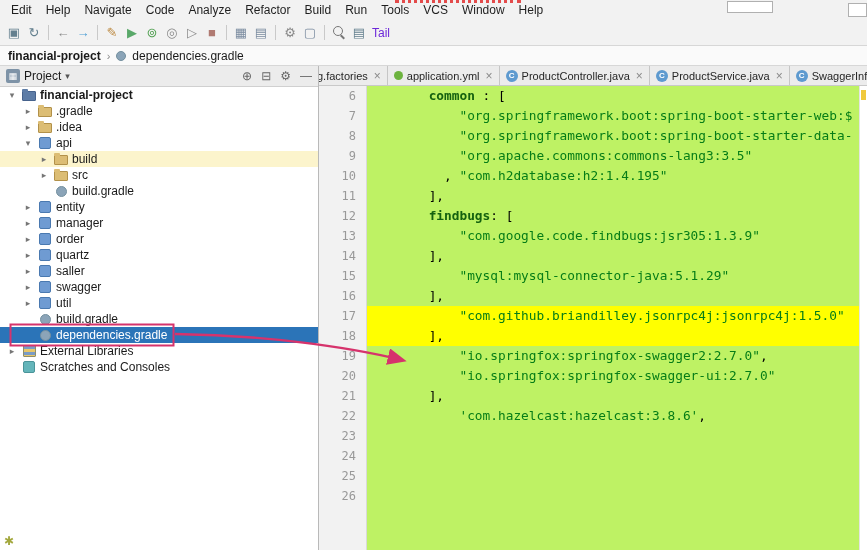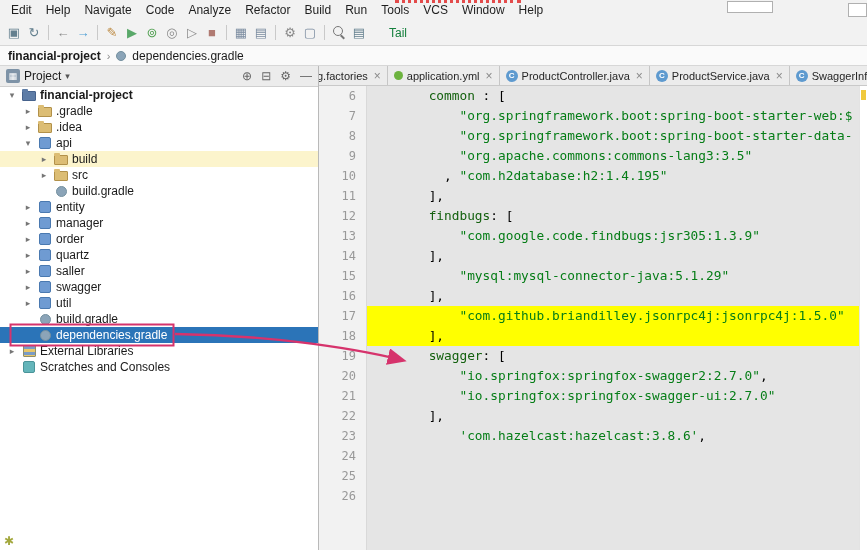--- a/index.html
+++ b/index.html
@@ -5,21 +5,21 @@
   *{margin:0;padding:0;box-sizing:border-box}
   html,body{width:867px;height:550px;overflow:hidden;background:#fff;font-family:"Liberation Sans",sans-serif;position:relative}
   .menubar{height:20px;background:#f2f2f2;display:flex;align-items:center;padding-left:4px}
   .menubar span{font-size:12px;color:#1f1f1f;padding:0 7px;white-space:nowrap}
   .toolbar{height:26px;background:#f2f2f2;border-bottom:1px solid #d7d7d7;display:flex;align-items:center;padding-left:4px}
   .tb-icon{width:20px;height:20px;display:inline-flex;align-items:center;justify-content:center;font-size:13px;border-radius:3px;flex:none;position:relative}
   .tb-sep{width:1px;height:15px;background:#c9c9c9;margin:0 4px;flex:none}
   .runconfig{display:flex;align-items:center;gap:5px;height:19px;border:1px solid #b9b9b9;border-radius:3px;background:#fff;padding:0 6px;margin:0 5px;font-size:12px;color:#1a1a1a;flex:none}
   .rc-dot{width:9px;height:9px;border-radius:50%;background:#6db33f}
   .rc-chev{font-size:9px;color:#666}
-  .tail{font-size:12px;color:#15803d;margin-left:20px}
+  .tail{font-size:12px;color:#6d28d9;margin-left:3px}
   .mag::before{content:"";width:8px;height:8px;border:1.5px solid #777;border-radius:50%;position:absolute;top:3px;left:4px}
   .mag::after{content:"";width:5px;height:2px;background:#777;position:absolute;left:11px;top:13px;transform:rotate(45deg)}
   .breadcrumb{height:20px;background:#fafafa;border-bottom:1px solid #d7d7d7;display:flex;align-items:center;padding-left:8px;gap:6px;font-size:12px;color:#1a1a1a}
   .bc-proj{font-weight:bold}
   .bc-sep{color:#8a8a8a;font-size:11px}
   .gradle-dot{width:10px;height:10px;border-radius:50%;background:#8ba4b8;border:1px solid #74909f;flex:none}
   .main{display:flex;height:484px}
   .panel{width:318px;background:#fff;display:flex;flex-direction:column;flex:none;overflow:hidden}
   .splitter{width:1px;background:#b9b9b9;flex:none}
   .panel-header{height:21px;background:#ececec;border-bottom:1px solid #d0d0d0;display:flex;align-items:center;padding:0 6px;font-size:12px;color:#1a1a1a;gap:4px;flex:none}
@@ -39,34 +39,34 @@
   .tsuffix{color:#8c8c8c;padding-left:6px;font-size:11.5px}
   .ic{display:inline-block;position:relative}
   .ic-project{width:14px;height:10px;background:#5d7ca6;border:1px solid #46628c;border-radius:1px;margin-top:2px}
   .ic-project::before{content:"";position:absolute;top:-3px;left:-1px;width:6px;height:3px;background:#5d7ca6;border-radius:1px 1px 0 0}
   .ic-folder{width:14px;height:10px;background:#dcbd74;border:1px solid #b2914a;border-radius:1px;margin-top:2px}
   .ic-folder::before{content:"";position:absolute;top:-3px;left:-1px;width:6px;height:3px;background:#dcbd74;border-radius:1px 1px 0 0}
   .ic-module{width:12px;height:12px;background:#6f9bd2;border:1px solid #4a79b0;border-radius:2px}
   .ic-gradle{width:11px;height:11px;background:#8ba4b8;border:1px solid #74909f;border-radius:50%}
   .ic-library{width:13px;height:12px;background:repeating-linear-gradient(180deg,#7a9cc6 0 3px,#e8c76a 3px 6px);border:1px solid #8d8d6a;border-radius:1px}
   .ic-scratches{width:12px;height:12px;background:#64b5ba;border:1px solid #4a9499;border-radius:2px}
-  .editor{flex:1;display:flex;flex-direction:column;min-width:0;background:#e5e5e5}
+  .editor{flex:1;display:flex;flex-direction:column;min-width:0;background:#bef264}
   .tabbar{height:20px;background:#ececec;border-bottom:1px solid #c9c9c9;display:flex;align-items:stretch;overflow:hidden;flex:none}
   .tab{display:flex;align-items:center;gap:4px;padding:0 6px;border-right:1px solid #c6c6c6;font-size:11px;color:#262626;white-space:nowrap;background:#ececec}
   .tab.partial{margin-left:-8px}
   .tab .close{color:#8a8a8a;font-size:12px;margin-left:2px}
   .spring-ic{width:9px;height:9px;border-radius:50%;background:#6db33f;flex:none}
   .class-ic{width:12px;height:12px;border-radius:50%;background:#5e9acf;color:#fff;font-size:8px;font-weight:bold;display:inline-flex;align-items:center;justify-content:center;flex:none}
   .editor-body{flex:1;display:flex;min-width:0}
   .gutter{width:48px;background:#f2f2f2;border-right:1px solid #d9d9d9;flex:none;font-family:"DejaVu Sans Mono",monospace;font-size:12px;color:#999;text-align:right}
   .ln-num{height:20px;line-height:20px;padding-right:10px}
   .code{flex:1;min-width:0;overflow:hidden;font-family:"DejaVu Sans Mono",monospace;font-size:12.8px;color:#000}
   .code-line{height:20px;line-height:20px;white-space:pre;overflow:hidden}
   .code-line.hl{background:var(--highlight)}
-  .tk-key{color:#14610f;font-weight:normal}
+  .tk-key{color:#14610f;font-weight:bold}
   .tk-str{color:#067d17}
   .tk-pln{color:#000}
   .stripe{width:8px;background:#fff;border-left:1px solid #e3e3e3;flex:none;position:relative}
   .stripe .mark{position:absolute;left:1px;right:1px;height:10px;background:#f0c93c;top:4px}
   .overlay{position:absolute;left:0;top:0;width:867px;height:550px;pointer-events:none;z-index:50}
   .dotted-line{position:absolute;left:395px;top:0;width:126px;height:0;border-top:3px dotted #e34b4b;z-index:51;pointer-events:none}
   .tip-frag{position:absolute;background:#fff;border:1px solid #b0b0b0;z-index:51;pointer-events:none}
   .tip-frag.f1{left:727px;top:1px;width:46px;height:12px}
   .tip-frag.f2{left:848px;top:3px;width:19px;height:14px}
   .status-flower{position:absolute;left:4px;top:534px;font-size:12px;color:#a3a83e;z-index:51}
@@ -321,21 +321,20 @@
           <div class="code-line"><span class="tk-ind">            </span><span class="tk-str">"org.apache.commons:commons-lang3:3.5"</span></div>
           <div class="code-line"><span class="tk-ind">          </span><span class="tk-pln">, </span><span class="tk-str">"com.h2database:h2:1.4.195"</span></div>
           <div class="code-line"><span class="tk-ind">        </span><span class="tk-pln">],</span></div>
           <div class="code-line"><span class="tk-ind">        </span><span class="tk-key">findbugs</span><span class="tk-pln">: [</span></div>
           <div class="code-line"><span class="tk-ind">            </span><span class="tk-str">"com.google.code.findbugs:jsr305:1.3.9"</span></div>
           <div class="code-line"><span class="tk-ind">        </span><span class="tk-pln">],</span></div>
           <div class="code-line"><span class="tk-ind">            </span><span class="tk-str">"mysql:mysql-connector-java:5.1.29"</span></div>
           <div class="code-line"><span class="tk-ind">        </span><span class="tk-pln">],</span></div>
           <div class="code-line hl"><span class="tk-ind">            </span><span class="tk-str">"com.github.briandilley.jsonrpc4j:jsonrpc4j:1.5.0"</span></div>
           <div class="code-line hl"><span class="tk-ind">        </span><span class="tk-pln">],</span></div>
-          <div class="code-line"><span class="tk-ind">        </span><span class="tk-key">swagger</span><span class="tk-pln">: [</span></div>
           <div class="code-line"><span class="tk-ind">            </span><span class="tk-str">"io.springfox:springfox-swagger2:2.7.0"</span><span class="tk-pln">,</span></div>
           <div class="code-line"><span class="tk-ind">            </span><span class="tk-str">"io.springfox:springfox-swagger-ui:2.7.0"</span></div>
           <div class="code-line"><span class="tk-ind">        </span><span class="tk-pln">],</span></div>
           <div class="code-line"><span class="tk-ind">            </span><span class="tk-str">'com.hazelcast:hazelcast:3.8.6'</span><span class="tk-pln">,</span></div>
         </div>
       <div class="stripe">
         <div class="mark"></div>
       </div>
     </div>
   </div>

